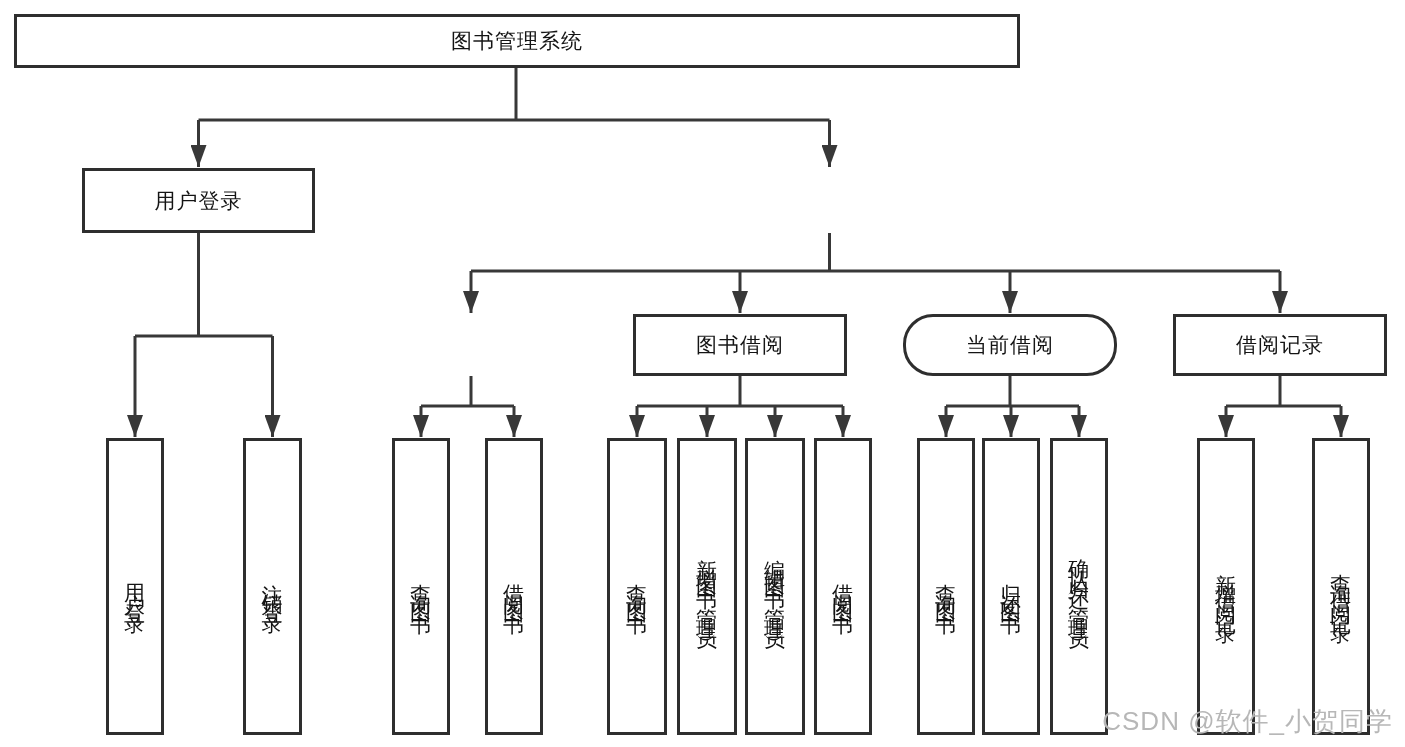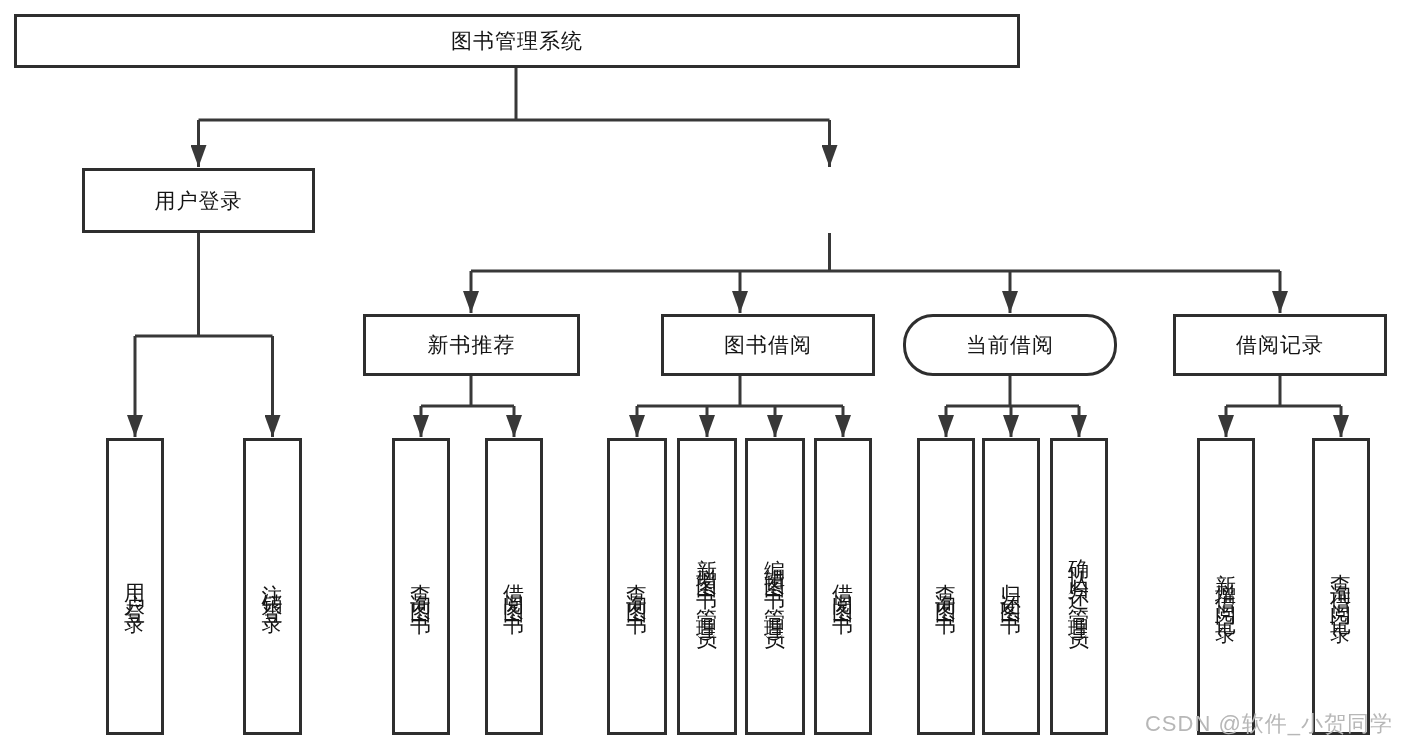--- a/index.html
+++ b/index.html
@@ -35,21 +35,21 @@
     text-orientation:mixed;
     letter-spacing:10px;
     line-height:1;
     text-align:center;
     font-size:21px;
   }
   .watermark{
     position:absolute;
     right:12px;bottom:8px;
     z-index:3;
-    font-size:22px;
+    font-size:26px;
     color:var(--watermark);
     letter-spacing:1px;
     white-space:nowrap;
   }
 </style>
 </head>
 <body>
 
 <div class="stage">
 
@@ -89,22 +89,21 @@
     <line x1="1011" y1="406" x2="1011" y2="437" stroke="var(--line)" stroke-width="3" marker-end="url(#arw)"></line>
     <line x1="1079" y1="406" x2="1079" y2="437" stroke="var(--line)" stroke-width="3" marker-end="url(#arw)"></line>
     <line x1="1226" y1="406" x2="1226" y2="437" stroke="var(--line)" stroke-width="3" marker-end="url(#arw)"></line>
     <line x1="1341" y1="406" x2="1341" y2="437" stroke="var(--line)" stroke-width="3" marker-end="url(#arw)"></line>
   </svg>
 
   <div class="box h" style="left:14px;top:14px;width:1006px;height:54px;">图书管理系统</div>
 
   <div class="box h" style="left:82px;top:168px;width:233px;height:65px;">用户登录</div>
 
-  <div class="box h" style="left:363px;top:314px;width:217px;height:62px;">新书推荐</div>
-  <div class="box h" style="left:661px;top:314px;width:214px;height:62px;">图书借阅</div>
+  <div class="box h" style="left:633px;top:314px;width:214px;height:62px;">图书借阅</div>
   <div class="box h" style="left:903px;top:314px;width:214px;height:62px;border-radius:30px;">当前借阅</div>
   <div class="box h" style="left:1173px;top:314px;width:214px;height:62px;text-align:right;">借阅记录</div>
 
   <div class="box v" style="left:106px;top:438px;width:58px;height:297px;">用户登录</div>
   <div class="box v" style="left:243px;top:438px;width:59px;height:297px;">注销登录</div>
 
   <div class="box v" style="left:392px;top:438px;width:58px;height:297px;">查询图书</div>
   <div class="box v" style="left:485px;top:438px;width:58px;height:297px;">借阅图书</div>
 
   <div class="box v" style="left:607px;top:438px;width:60px;height:297px;">查询图书</div>

